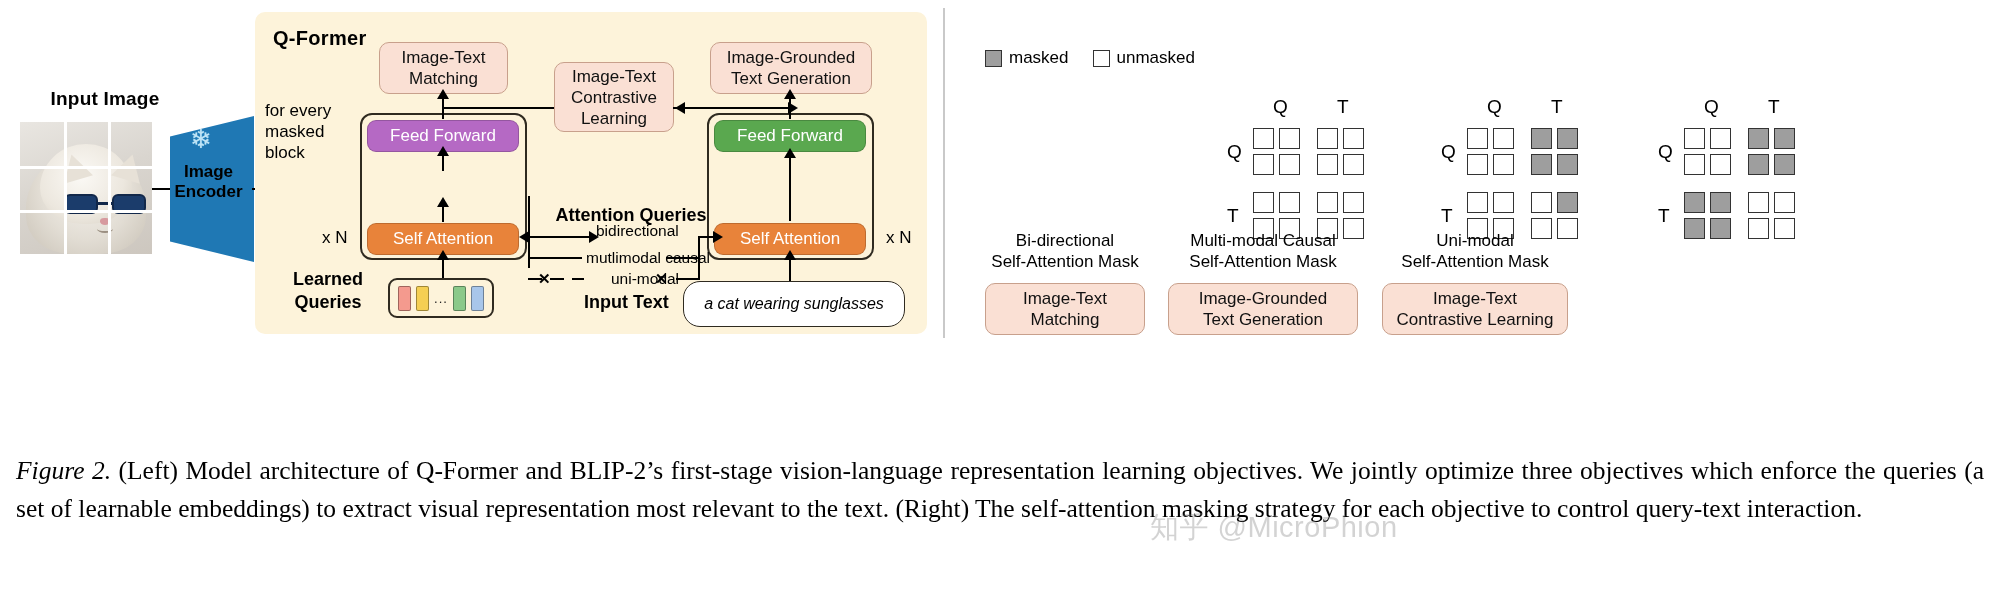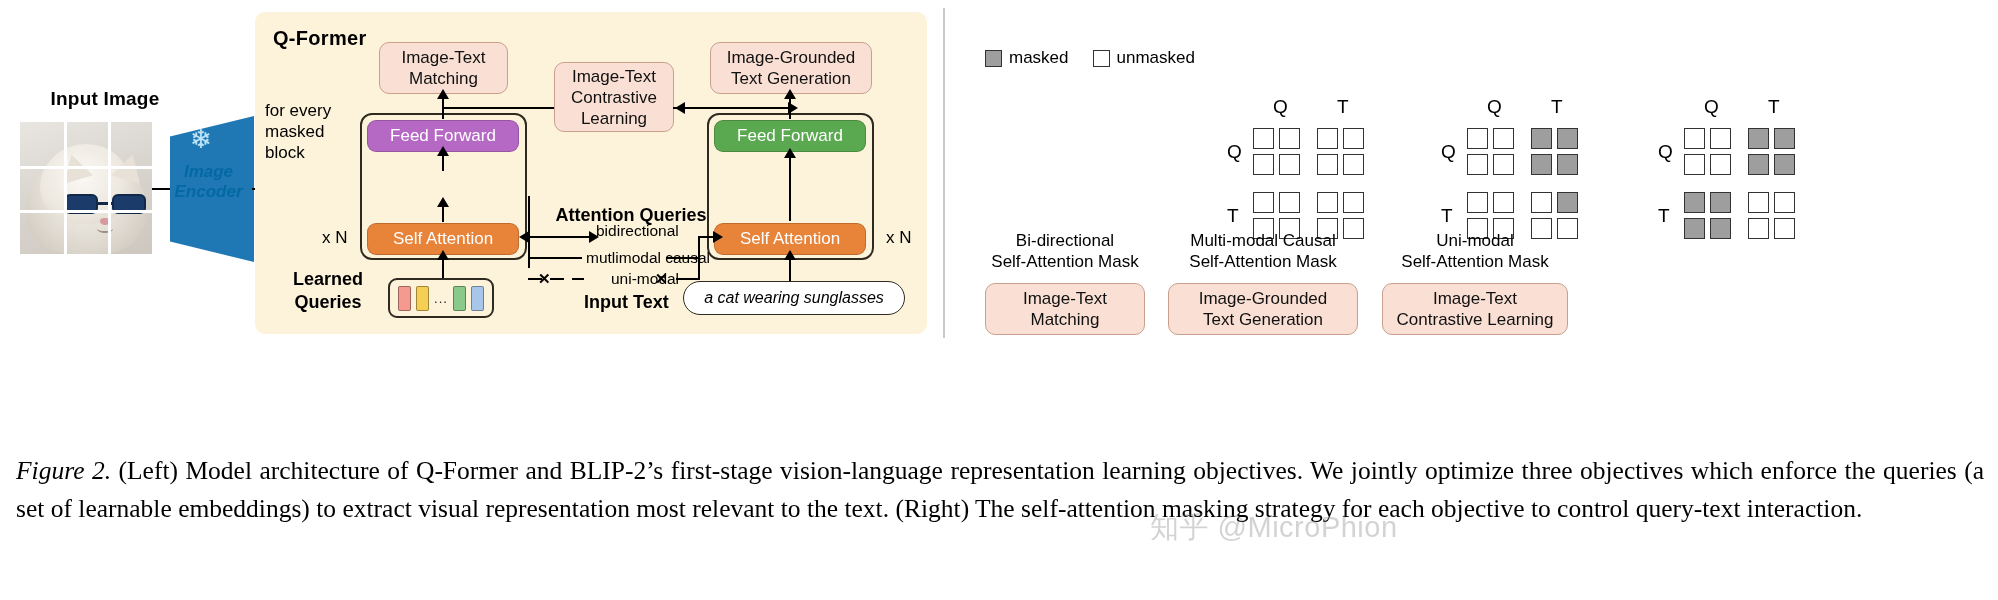--- a/index.html
+++ b/index.html
@@ -56,21 +56,21 @@
   #image-encoder {
     position:absolute; left:170px; top:116px; width:84px; height:146px;
   }
   #image-encoder .trap {
     position:absolute; inset:0;
     background:#1f78b4;
     clip-path:polygon(0% 14%, 100% 0%, 100% 100%, 0% 86%);
   }
   #image-encoder .enc-text {
     position:absolute; left:0; top:46px; width:77px; text-align:center;
-    color:#0369a1; font-size:17px; font-weight:bold; line-height:20px;font-style:italic;
+    color:#000000; font-size:17px; font-weight:bold; line-height:20px;
   }
   #snowflake {
     position:absolute; left:188px; top:126px; width:26px; height:26px;
     color:#bfe3f5; font-size:26px; line-height:26px; text-align:center;
     text-shadow:0 0 1px #6ec0e6;
   }
 
   
   .harrow { position:absolute; height:2px; background:#000; }
   .harrow::after {
@@ -152,21 +152,21 @@
   }
   .qchip { width:13px; height:25px; border-radius:2px; border:1px solid rgba(0,0,0,.35); }
   #query-dots { font-size:13px; letter-spacing:1px; color:#222; }
 
   
   #input-text-label {
     position:absolute; left:584px; top:292px;
     font-size:18px; font-weight:bold;
   }
   #input-text-box {
-    position:absolute; left:683px; top:281px; width:222px; height:34px;
+    position:absolute; left:683px; top:281px; width:222px; height:46px;
     border:1.5px solid #2f2a20; border-radius:17px; background:#ffffff;
     display:flex; align-items:center; justify-content:center;
     font-style:italic; font-size:16px;
   }
 
   .xn {
     position:absolute; font-size:17px; white-space:nowrap;
   }
 
   

